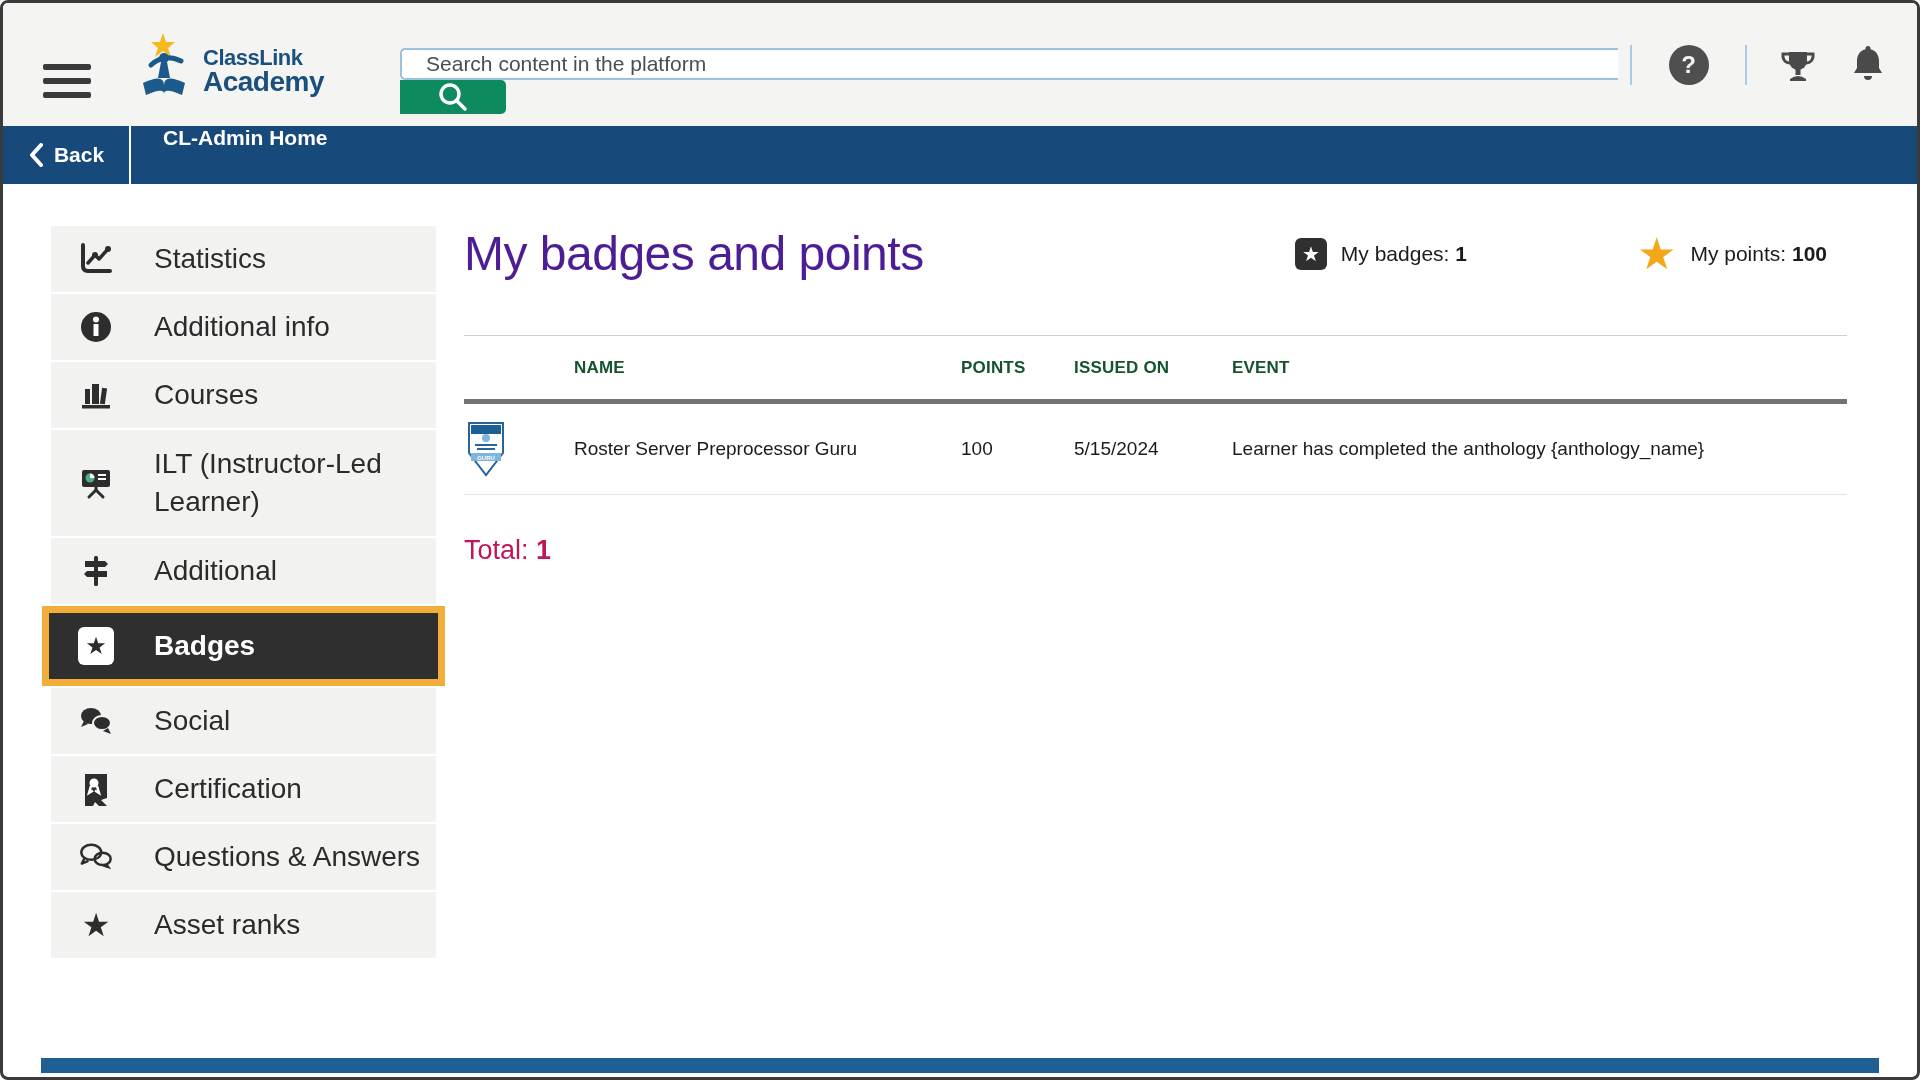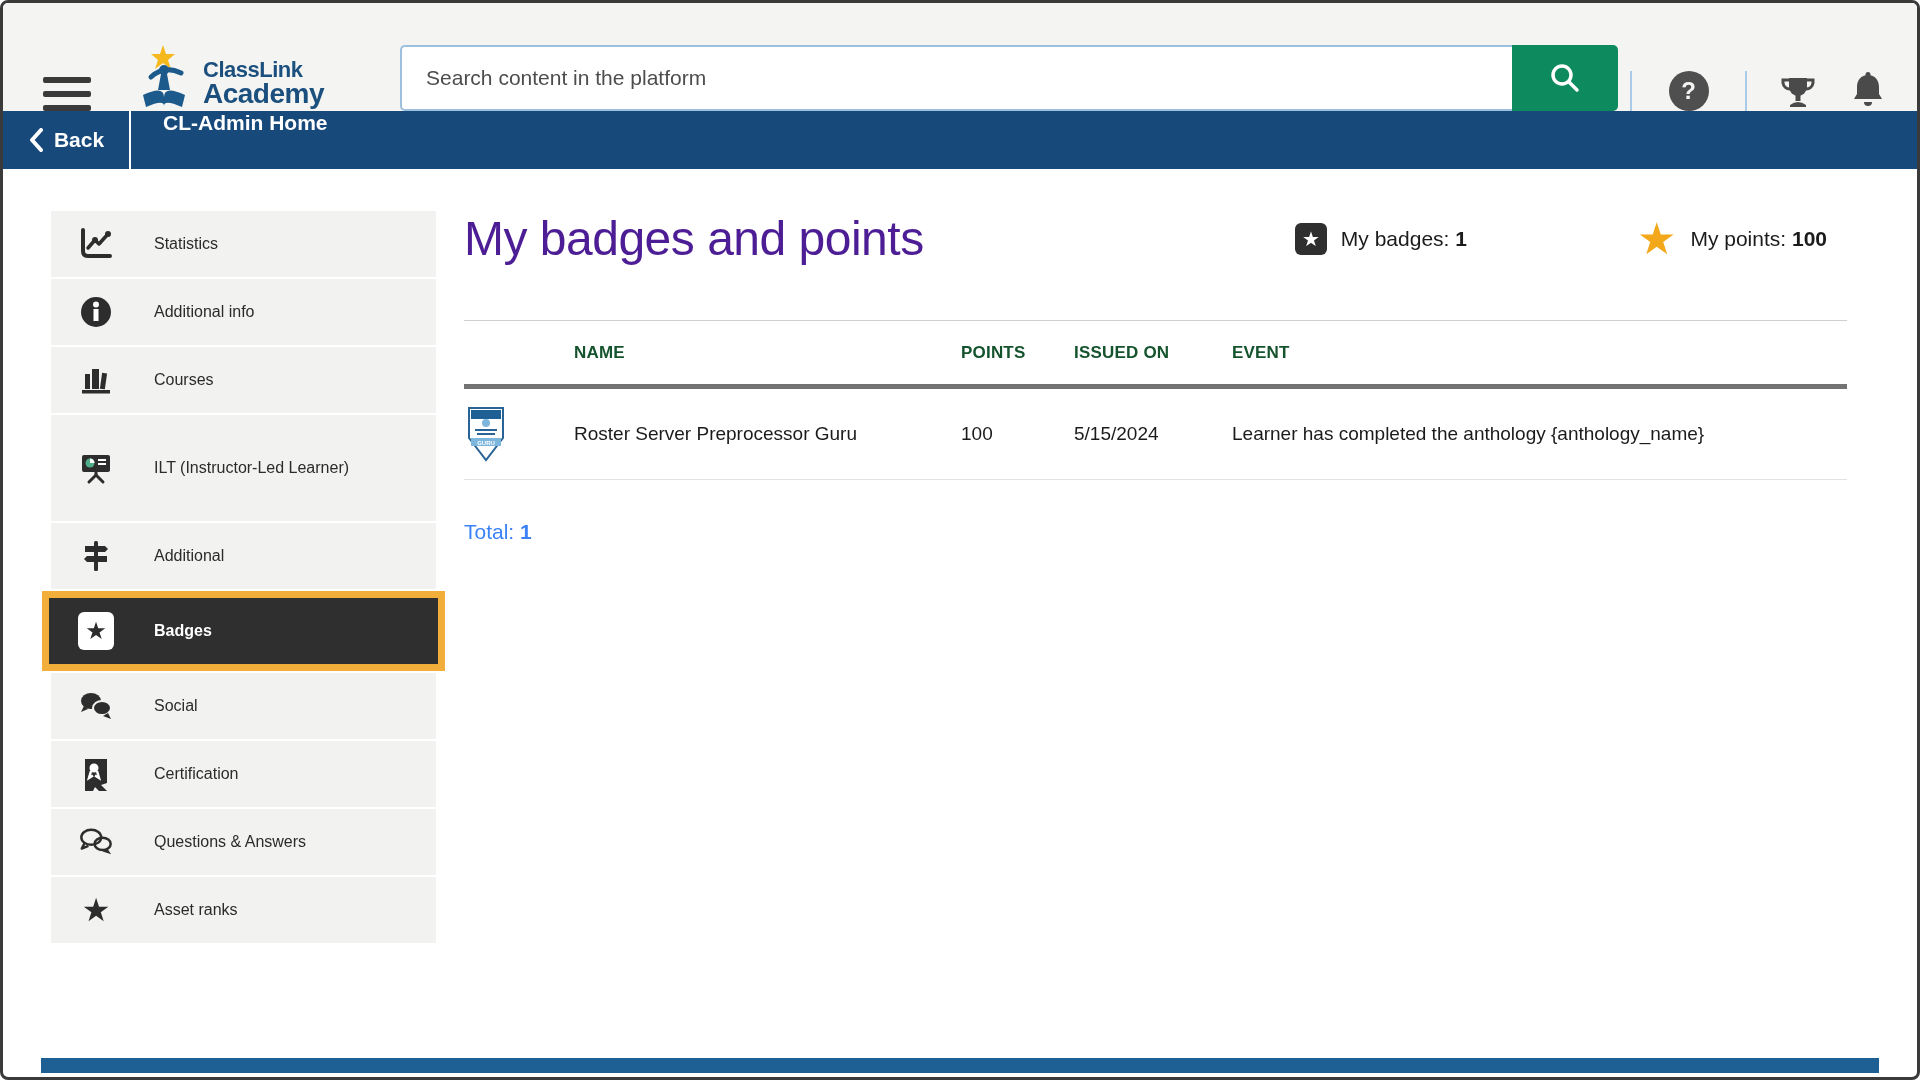--- a/index.html
+++ b/index.html
@@ -5,33 +5,33 @@
   * { box-sizing: border-box; margin: 0; padding: 0; }
   html,body { width:1920px; height:1080px; }
   body {
     font-family: "Liberation Sans", sans-serif;
     background:#ffffff; overflow:hidden; position:relative;
     border:3px solid #3a3a3a; border-radius:8px;
   }
 
   
   .top-header {
-    height:108px; background:#F4F4F2; display:flex; align-items:flex-end;
+    height:123px; background:#F4F4F2; display:flex; align-items:center;
     position:relative;
   }
   .hamburger { width:48px; height:34px; margin:33px 0 0 40px; cursor:pointer;
     display:flex; flex-direction:column; justify-content:space-between; }
   .hamburger span { display:block; height:6px; background:#3a3a3a; border-radius:2px; }
 
   .logo { display:flex; align-items:center; margin-left:42px; gap:6px; }
   .logo-text { color:#1B4F7E; font-weight:bold; line-height:0.95; padding-top:14px;}
   .logo-line1 { font-size:22px; letter-spacing:-0.5px; }
   .logo-line2 { font-size:28px; letter-spacing:-0.5px; }
 
-  .search-wrap { display:flex; margin:32px 0 0 76px; height:66px; width:1218px; }
+  .search-wrap { display:flex; margin:32px 0 0 76px; height:66px; width:1218px;flex-direction:column; }
   .search-input {
     flex:1; border:2px solid #9DC0DE; border-right:none; border-radius:5px 0 0 5px;
     font-size:21px; padding:0 24px; color:#3f3f3f; background:#fff; outline:none;
     font-family:"Liberation Sans", sans-serif;
   }
   .search-input::placeholder { color:#4d4d4d; opacity:1; }
   .search-btn {
     width:106px; background:#0E8A5F; border:none; border-radius:0 5px 5px 0;
     cursor:pointer; display:flex; align-items:center; justify-content:center;
   }
@@ -56,21 +56,21 @@
   
   .content { display:flex; padding-top:42px; }
 
   
   .sidebar { width:385px; margin-left:48px; flex:none; }
   .side-item {
     background:#F2F2F0; height:66px; display:flex; align-items:center;
     margin-bottom:2px; cursor:pointer; padding-left:27px; gap:40px;
   }
   .side-item.tall { height:106px; }
-  .side-label { font-size:16px; color:#2b2b2b; line-height:1.35; padding-right:12px;}
+  .side-label { font-size:28px; color:#2b2b2b; line-height:1.35; padding-right:12px;}
   .side-ico { width:36px; flex:none; display:flex; justify-content:center; color:#2d2d2d; }
   .side-item.selected {
     background:#2F2F2F; border:7px solid #F2AE3B; margin-left:-9px; margin-right:-9px;
     padding-left:29px; height:80px;
   }
   .side-item.selected .side-label { color:#ffffff; font-weight:bold; }
   .badge-sq { width:38px; height:38px; background:#ffffff; border-radius:6px;
     display:flex; align-items:center; justify-content:center; font-size:24px; color:#2d2d2d; }
   .glyph-star { font-size:32px; line-height:1; color:#2d2d2d; }
 
@@ -90,21 +90,21 @@
   .thead {
     display:grid; grid-template-columns:110px 387px 113px 158px 1fr;
     padding:22px 0 21px 0; border-bottom:5px solid #737373;
     font-size:17px; font-weight:bold; color:#14532d; letter-spacing:0.2px;
   }
   .trow {
     display:grid; grid-template-columns:110px 387px 113px 158px 1fr;
     align-items:center; padding:16px 0; border-bottom:1px solid #E2E2E2;
     font-size:19px; color:#1b1b1b;
   }
-  .total-line { margin-top:40px; font-size:21px; color:#3b82f6; }
+  .total-line { margin-top:40px; font-size:27px; color:#be185d; }
   .total-line b { font-weight:bold; }
 
   .bottom-bar { position:absolute; left:38px; right:38px; bottom:4px; height:15px;
     background:#1E5F94; }
 
   svg { display:block; }
 </style>
 </head>
 <body>
 

